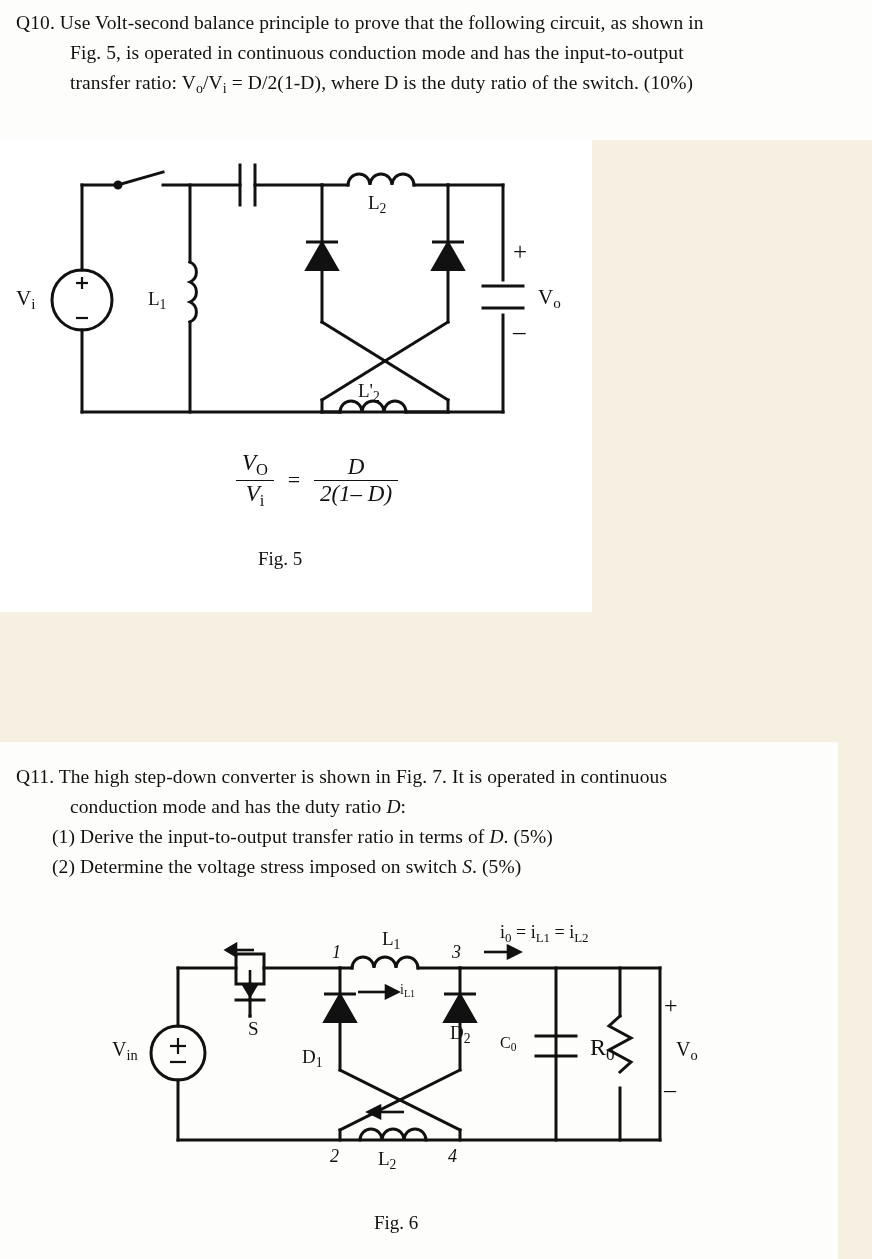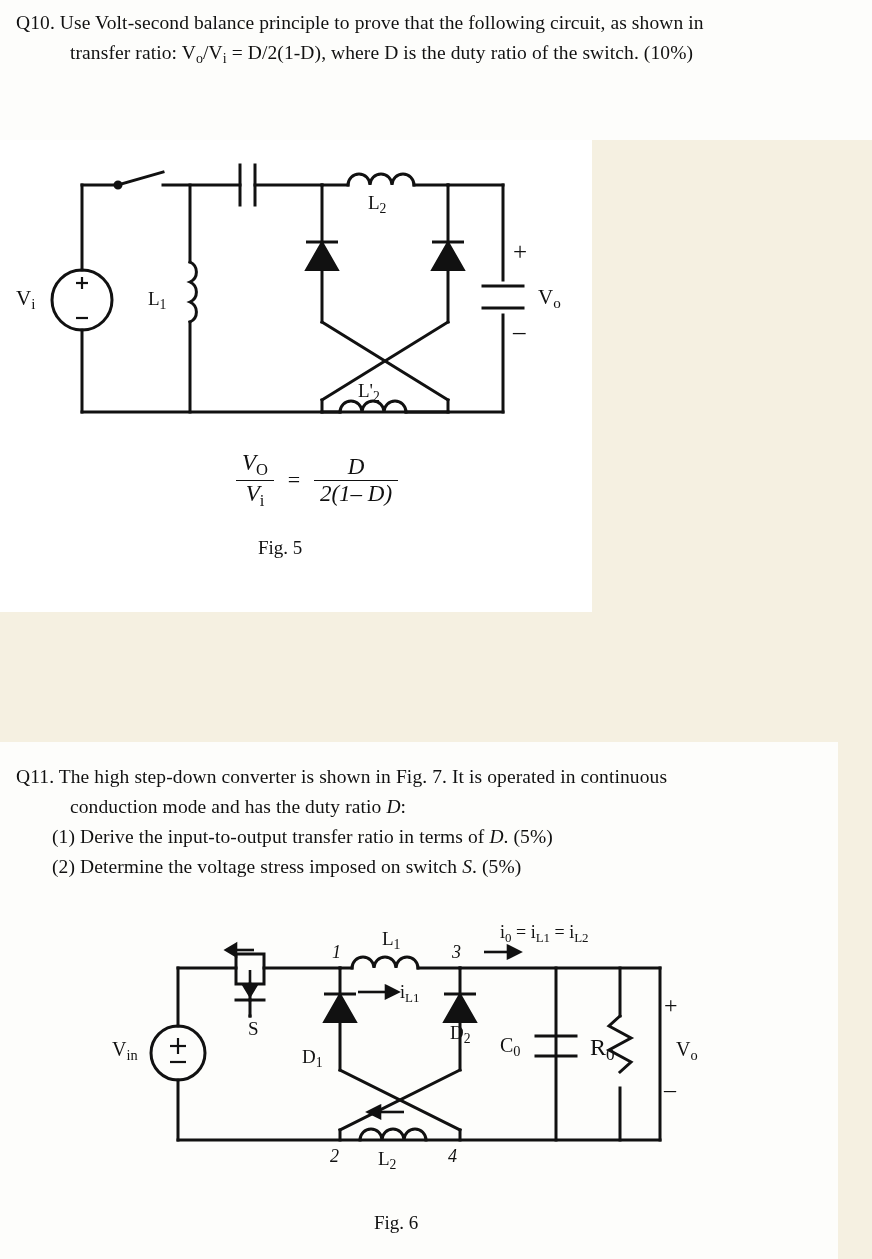--- a/index.html
+++ b/index.html
@@ -24,21 +24,21 @@
   #q10-block .l1{text-align:justify;}
   .indent{display:block;margin-left:54px;}
   .indent2{display:block;margin-left:36px;}
 
   #q11-block{left:16px;top:762px;width:800px;}
 
   sub{font-size:.72em;vertical-align:-.28em;}
   i{font-style:italic;}
 
   .fig-cap{position:absolute;font-size:19px;}
-  #fig5-cap{left:258px;top:537px;}
+  #fig5-cap{left:258px;top:548px;}
   #fig6-cap{left:374px;top:1212px;}
 
   
   .formula{position:absolute;left:236px;top:450px;font-size:23px;font-family:"Liberation Serif",serif;}
   .frac{display:inline-block;text-align:center;vertical-align:middle;}
   .frac .num{display:block;padding:0 6px;border-bottom:1.6px solid #111;}
   .frac .den{display:block;padding:0 6px;}
   .eq{display:inline-block;vertical-align:middle;padding:0 8px;font-size:22px;}
 
   
@@ -51,20 +51,21 @@
 <body>
 
 <div class="page">
 
   <div class="panel-q10"></div>
   <div class="panel-fig5"></div>
   <div class="panel-q11"></div>
 
   <div class="qtext" id="q10-block">
     <span class="l1">Q10. Use Volt-second balance principle to prove that the following circuit, as shown in</span>
+    <span class="indent">Fig. 5, is operated in continuous conduction mode and has the input-to-output</span>
     <span class="indent"><span>transfer ratio: V</span><sub>o</sub><span>/V</span><sub>i</sub><span> = D/2(1-D), where D is the duty ratio of the switch. (10%)</span></span>
   </div>
 
   <div class="fig" id="fig5" style="left:0;top:140px;width:592px;height:300px;">
     <svg width="592" height="300" viewBox="0 0 592 300">
       <g stroke="#111" stroke-width="3" fill="none" stroke-linecap="square">
 
         <line x1="82" y1="45" x2="82" y2="130"></line>
         <line x1="82" y1="190" x2="82" y2="272"></line>
 
@@ -240,27 +241,27 @@
         <line x1="170" y1="132" x2="186" y2="132"></line>
       </g>
     </svg>
 
     <span class="lbl" style="left:112px;top:108px;font-size:20px;"><span>V</span><sub>in</sub></span>
     <span class="lbl" style="left:248px;top:88px;font-size:19px;"><span>S</span></span>
     <span class="lbl" style="left:302px;top:88px;font-size:19px;margin-top:28px;"><span>D</span><sub>1</sub></span>
     <span class="lbl" style="left:450px;top:92px;font-size:19px;"><span>D</span><sub>2</sub></span>
     <span class="lbl" style="left:382px;top:-2px;font-size:19px;"><span>L</span><sub>1</sub></span>
     <span class="lbl" style="left:378px;top:218px;font-size:19px;"><span>L</span><sub>2</sub></span>
-    <span class="lbl" style="left:400px;top:52px;font-size:18px;"><span>i</span><sub>L1</sub></span>
+    <span class="lbl" style="left:400px;top:52px;font-size:14px;"><span>i</span><sub>L1</sub></span>
     <span class="lbl" style="left:332px;top:12px;font-size:18px;font-style:italic;">1</span>
     <span class="lbl" style="left:330px;top:216px;font-size:18px;font-style:italic;">2</span>
     <span class="lbl" style="left:452px;top:12px;font-size:18px;font-style:italic;">3</span>
     <span class="lbl" style="left:448px;top:216px;font-size:18px;font-style:italic;">4</span>
     <span class="lbl" style="left:500px;top:-8px;font-size:18px;"><span>i</span><sub>0</sub><span> = i</span><sub>L1</sub><span> = i</span><sub>L2</sub></span>
-    <span class="lbl" style="left:500px;top:104px;font-size:20px;"><span>C</span><sub>0</sub></span>
+    <span class="lbl" style="left:500px;top:104px;font-size:16px;"><span>C</span><sub>0</sub></span>
     <span class="lbl" style="left:590px;top:104px;font-size:24px;"><span>R</span><sub>0</sub></span>
     <span class="lbl up" style="left:664px;top:62px;font-size:24px;">+</span>
     <span class="lbl up" style="left:664px;top:146px;font-size:24px;">–</span>
     <span class="lbl" style="left:676px;top:108px;font-size:20px;"><span>V</span><sub>o</sub></span>
   </div>
 
   <div class="fig-cap" id="fig6-cap">Fig. 6</div>
 
 </div>
 

